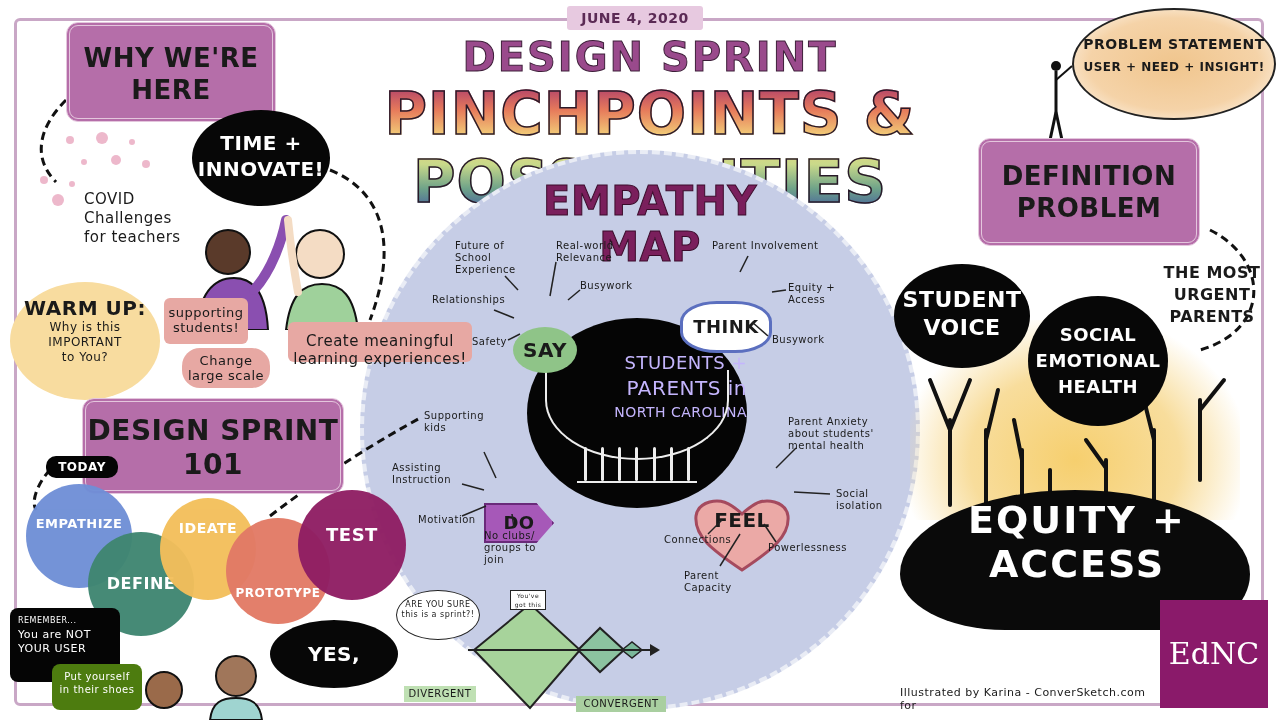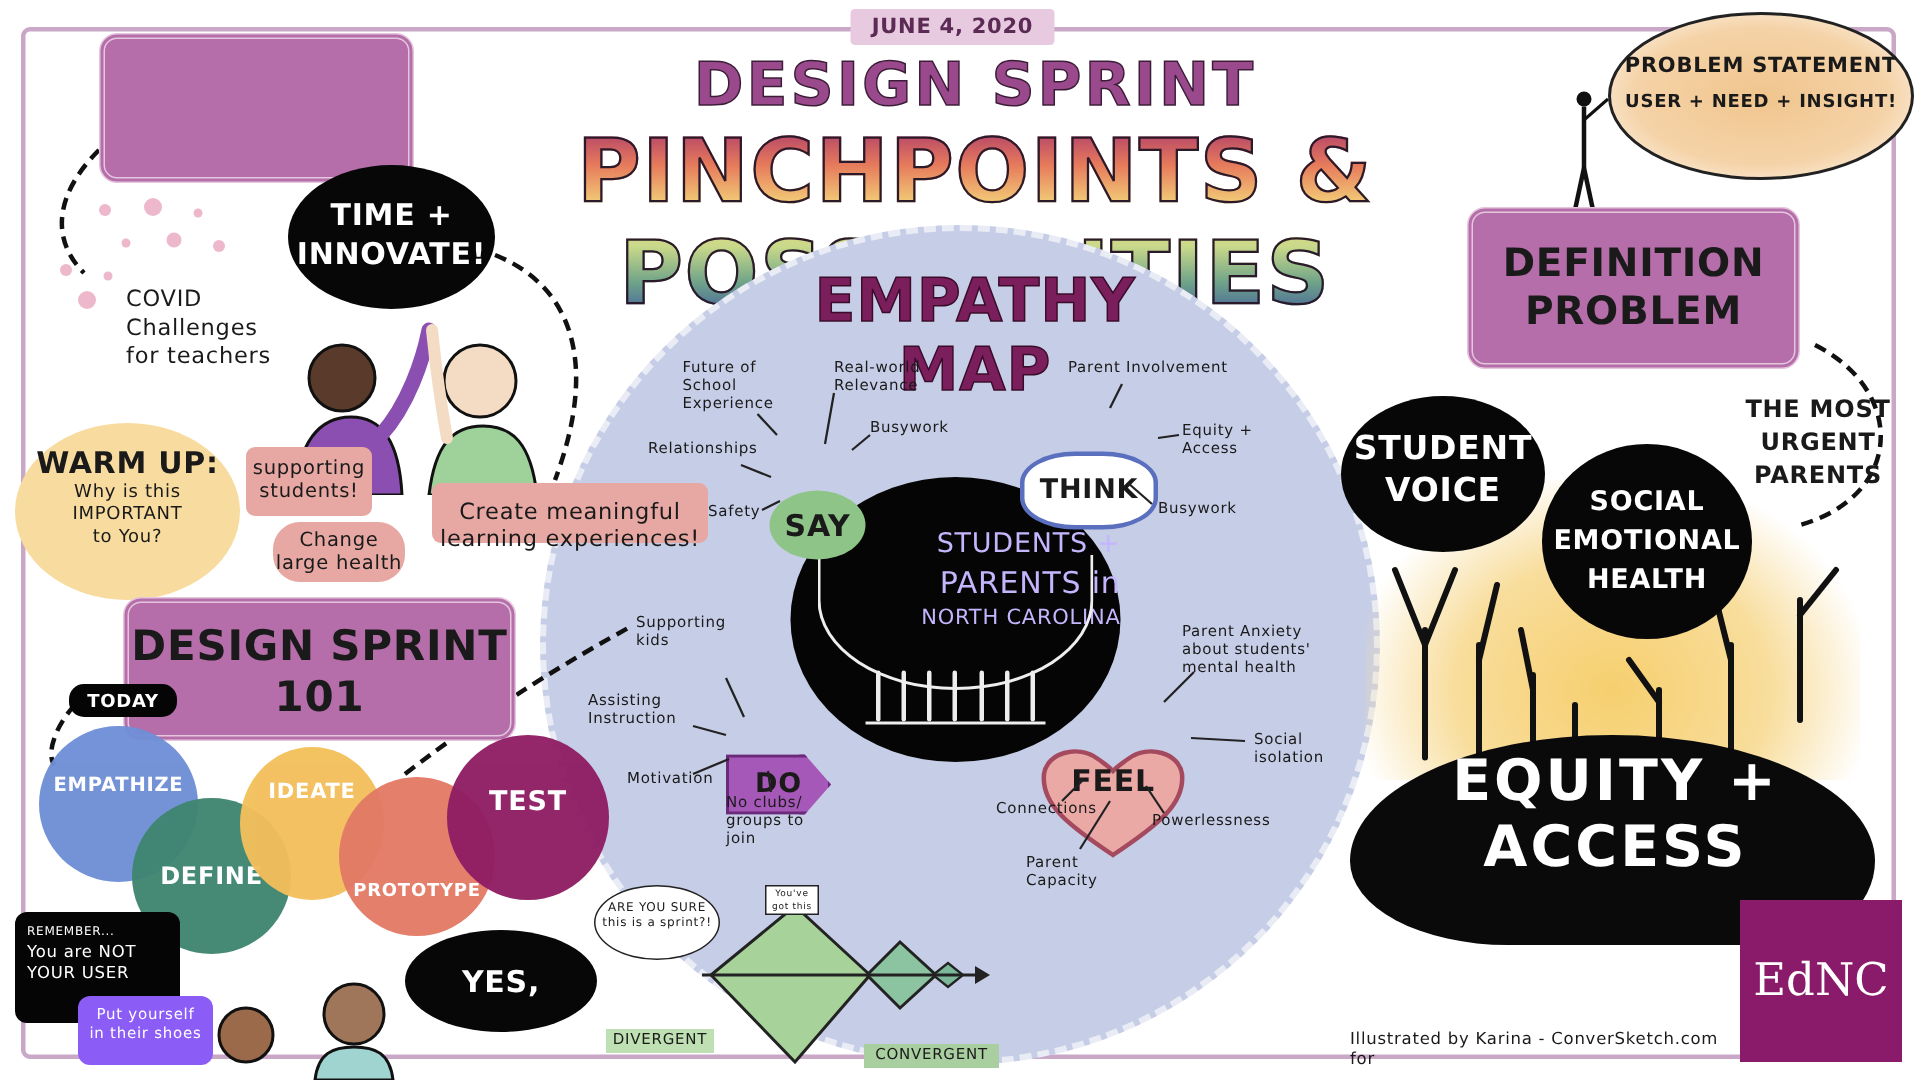--- a/index.html
+++ b/index.html
@@ -77,21 +77,21 @@
   .pc { border-radius: 50%; color: #fff; font-weight: bold; text-align: center; opacity: 0.96; }
   .emp { left: 26px; top: 484px; width: 106px; height: 104px; background: #6f8fd6; font-size: 13px; padding-top: 32px; }
   .def { left: 88px; top: 532px; width: 106px; height: 104px; background: #3f8671; font-size: 16px; padding-top: 42px; }
   .ide { left: 160px; top: 498px; width: 96px; height: 102px; background: #f3bf5b; font-size: 14px; padding-top: 22px; }
   .pro { left: 226px; top: 518px; width: 104px; height: 106px; background: #e27a66; font-size: 12px; padding-top: 68px; }
   .tst { left: 298px; top: 490px; width: 108px; height: 110px; background: #8f1e63; font-size: 18px; padding-top: 34px; }
   .today { left: 46px; top: 456px; width: 72px; height: 22px; background: #050505; color: #fff; font-size: 12px; font-weight: bold; text-align: center; line-height: 22px; border-radius: 10px; }
 
   .remember { left: 10px; top: 608px; width: 110px; height: 74px; background: #050505; color: #fff; border-radius: 8px; padding: 6px 8px; font-size: 11px; line-height: 14px; }
   .remember .s { font-size: 8px; }
-  .remember2 { left: 52px; top: 664px; width: 90px; height: 46px; background: #8b5cf6; color: #fff; border-radius: 8px; padding: 6px; font-size: 10px; line-height: 13px; text-align: center; }
+  .remember2 { left: 52px; top: 664px; width: 90px; height: 46px; background: #4d7c0f; color: #fff; border-radius: 8px; padding: 6px; font-size: 10px; line-height: 13px; text-align: center; }
   .sure-bubble { left: 396px; top: 590px; width: 84px; height: 50px; border: 1.5px solid #222; border-radius: 50%; background: #fff; font-size: 8px; text-align: center; padding-top: 9px; line-height: 10px; }
   .got-note { left: 510px; top: 590px; width: 36px; height: 20px; border: 1px solid #222; background: #fff; font-size: 6px; text-align: center; line-height: 9px; }
   .div-label { left: 404px; top: 686px; width: 72px; height: 16px; background: #bfe0b3; font-size: 10px; text-align: center; line-height: 16px; }
   .conv-label { left: 576px; top: 696px; width: 90px; height: 16px; background: #a9cfa0; font-size: 10px; text-align: center; line-height: 16px; }
 </style>
 </head>
 <body>
 
 <div class="frame"></div>
 
@@ -192,20 +192,22 @@
     <circle cx="84" cy="162" r="3"></circle>
       <circle cx="116" cy="160" r="5"></circle>
       <circle cx="146" cy="164" r="4"></circle>
     <circle cx="44" cy="180" r="4"></circle>
       <circle cx="58" cy="200" r="6"></circle>
       <circle cx="72" cy="184" r="3"></circle>
   </g>
 </svg>
 
 <div class="abs pbox why-box hand">
+  <div>WHY WE'RE</div>
+  <div>HERE</div>
 </div>
 
 <div class="abs covid-text hand">
   <div>COVID</div>
   <div>Challenges</div>
   <div>for teachers</div>
 </div>
 
 <div class="abs bubble-black time-bubble hand">
   <div>TIME +</div>
@@ -227,21 +229,21 @@
   <div class="b">IMPORTANT</div>
   <div class="b">to You?</div>
 </div>
 
 <div class="abs pink-note supp-note hand">
   <div>supporting</div>
   <div>students!</div>
 </div>
 <div class="abs pink-note change-note hand">
   <div>Change</div>
-  <div>large health</div>
+  <div>large scale</div>
 </div>
 <div class="abs pink-note create-note hand">
   <div>Create meaningful</div>
   <div>learning experiences!</div>
 </div>
 
 <div class="abs pbox ds101-box hand">
   <div>DESIGN SPRINT</div>
   <div>101</div>
 </div>

